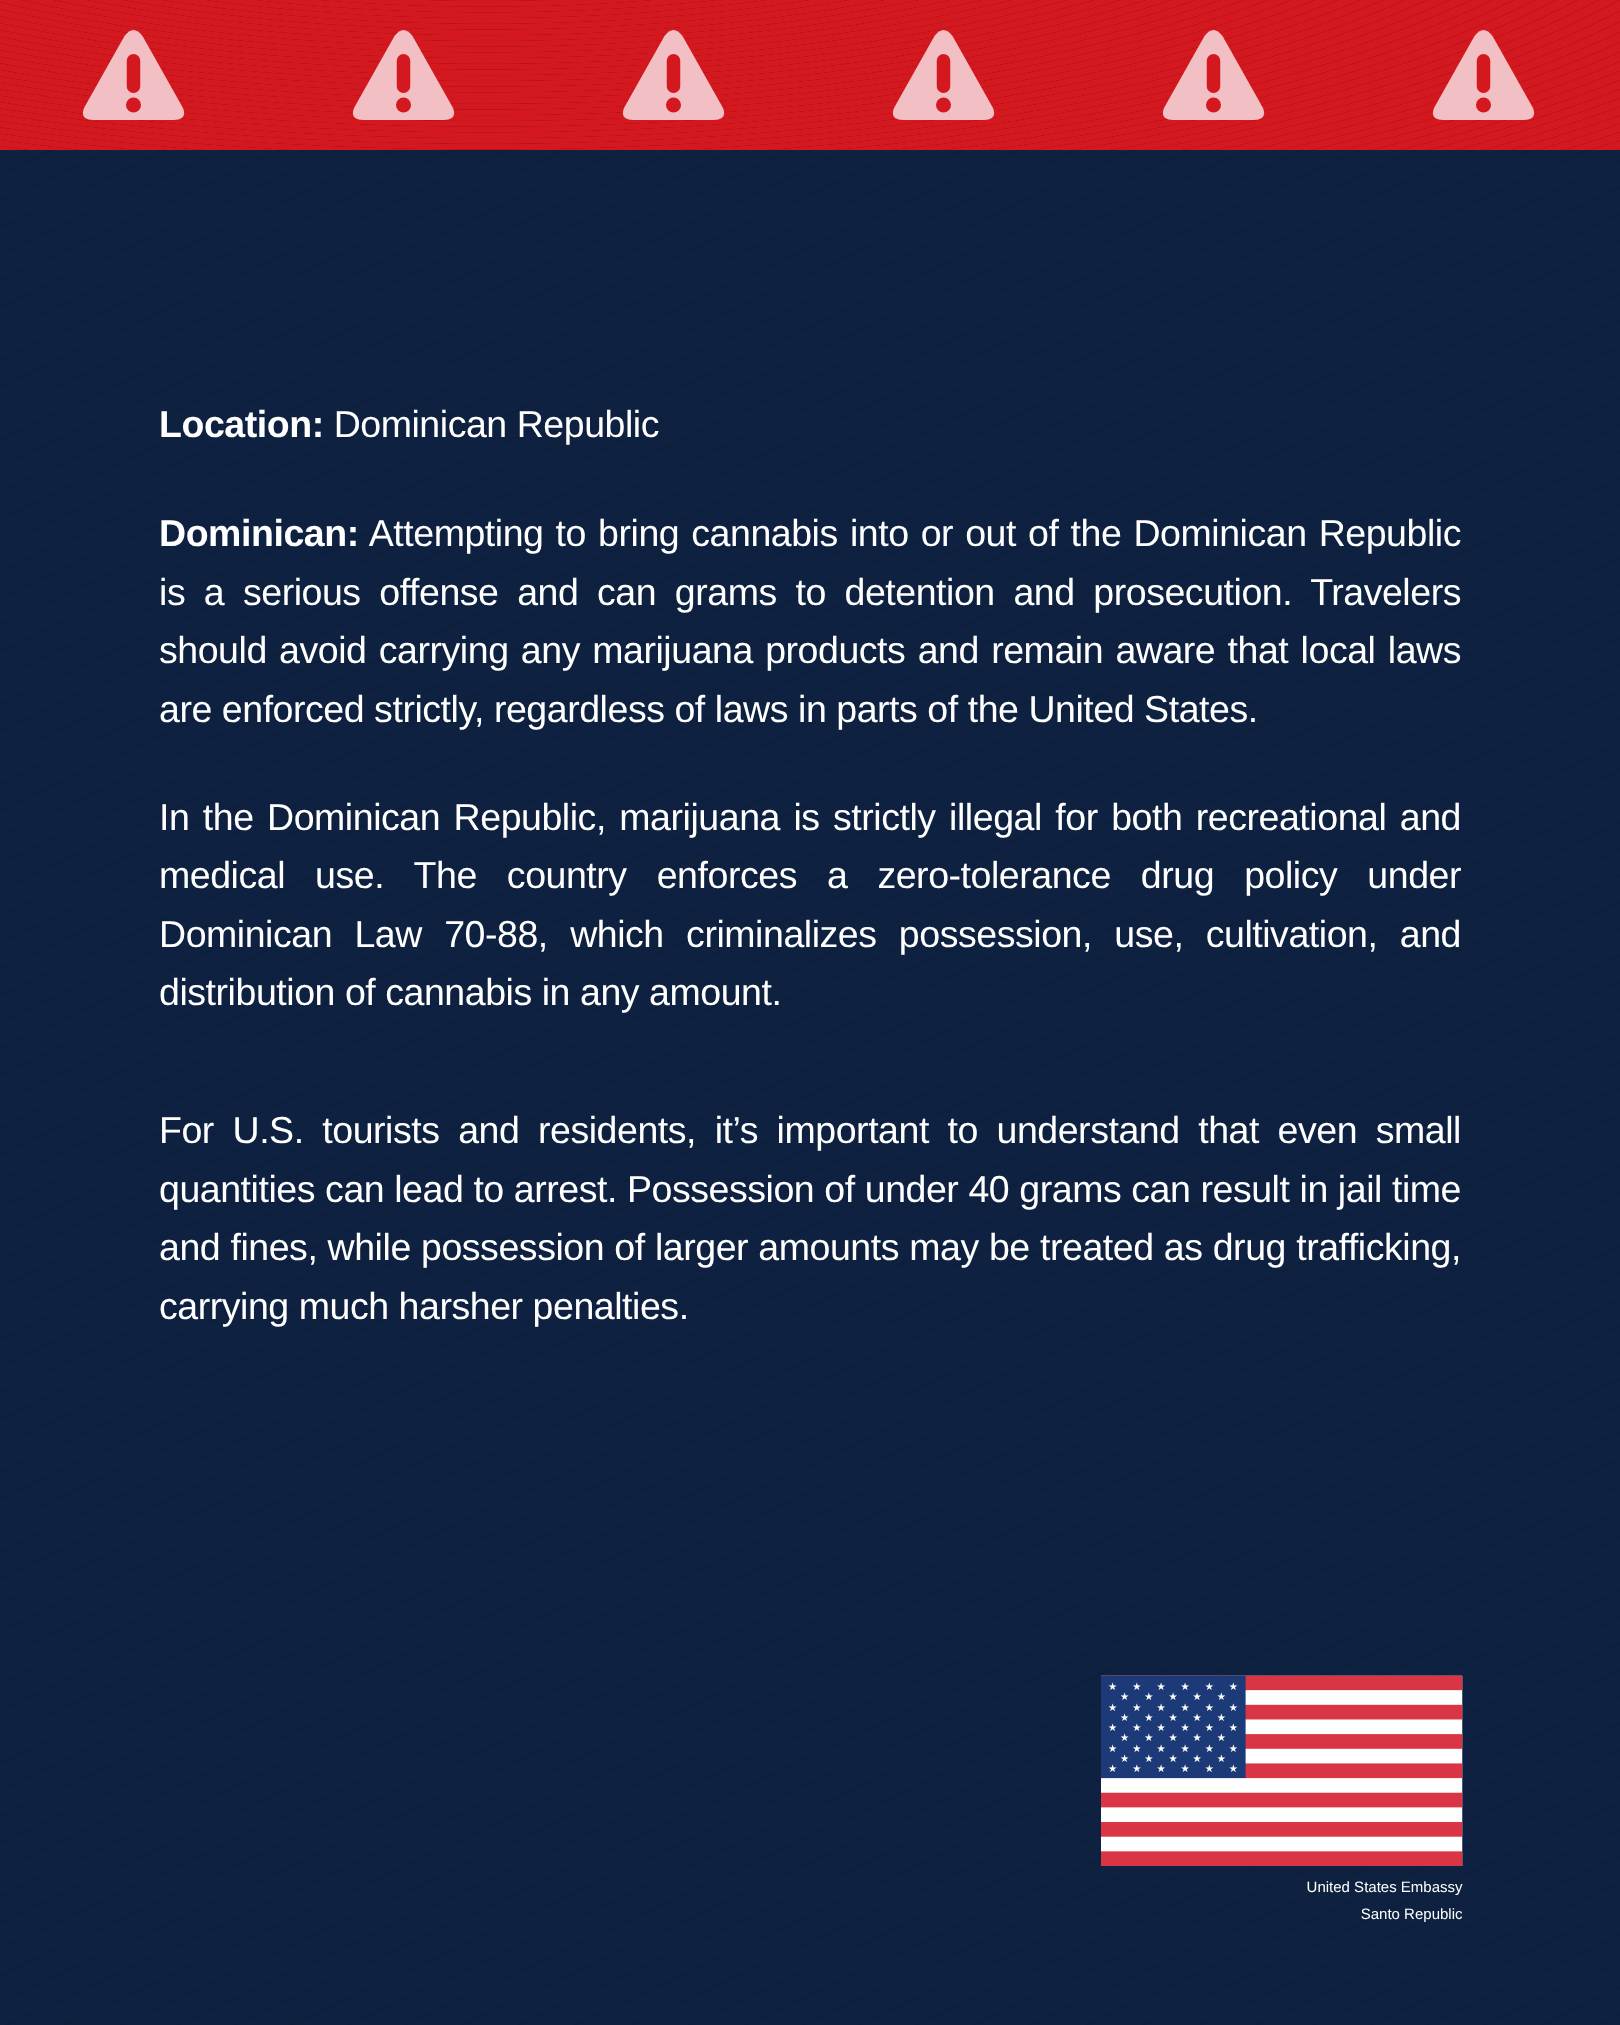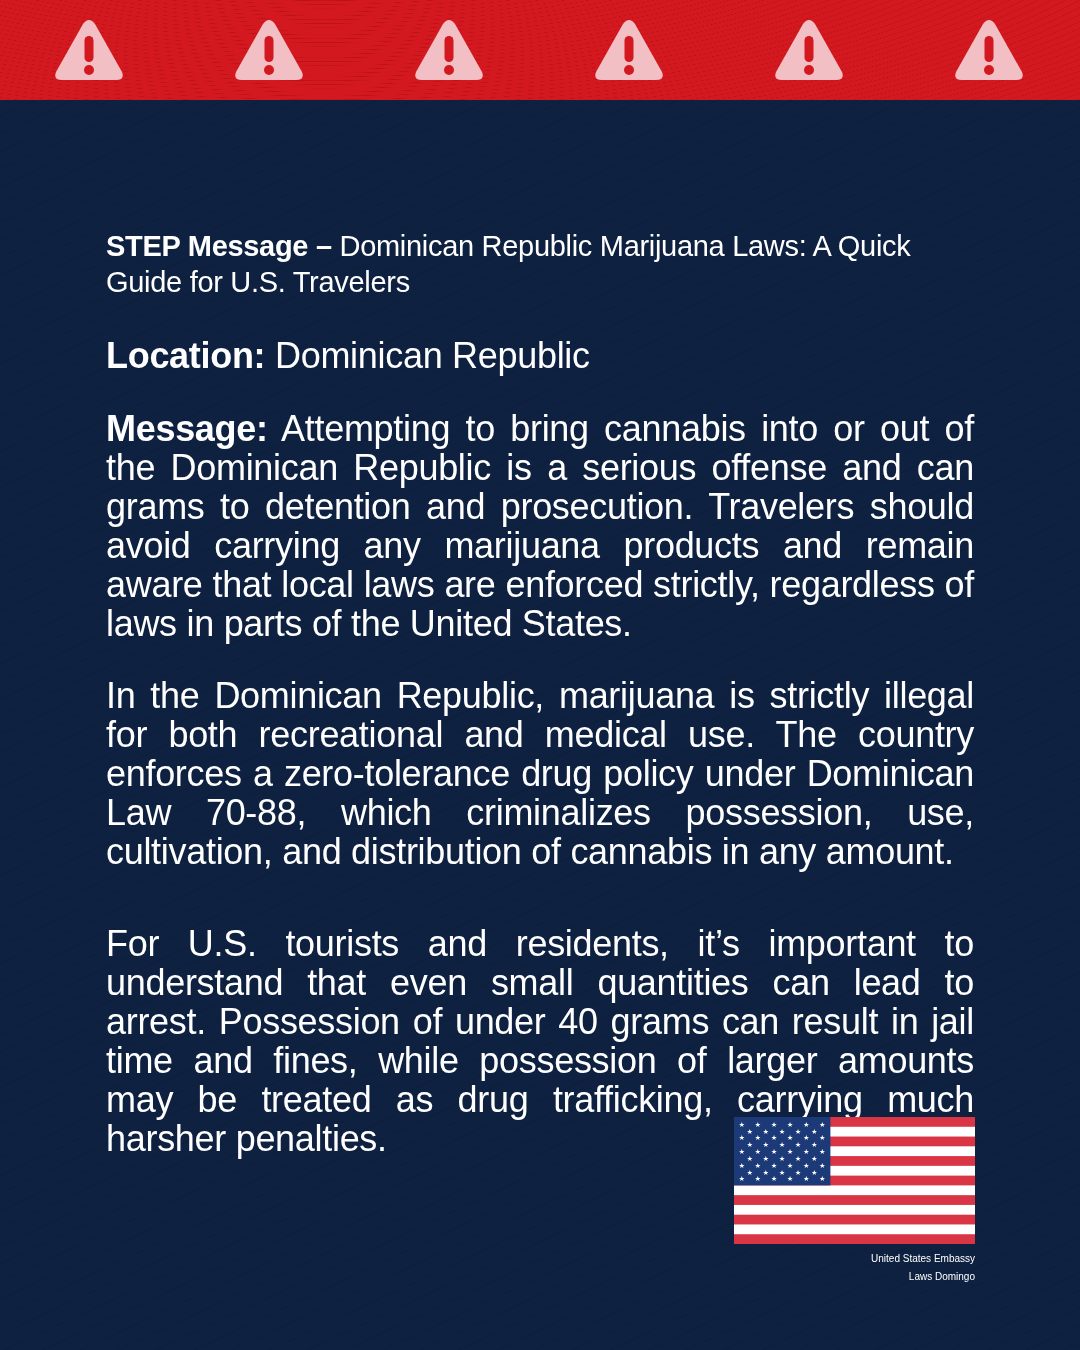--- a/index.html
+++ b/index.html
@@ -26,21 +26,21 @@
   }
   .warn {
     position:absolute; top:18px; width:70px; height:64px;
   }
   .content {
     position:absolute; left:106px; top:228px; width:868px;
     color:#ffffff;
     font-family:"Liberation Sans Narrow", "Liberation Sans", sans-serif;
   }
   .para {
-    font-size:36px; line-height:39px; margin:0; text-align:justify;
+    font-size:25px; line-height:39px; margin:0; text-align:justify;
     letter-spacing:-0.3px;
   }
   .title { font-size:29px; line-height:36px; text-align:left; }
   .b { font-weight:bold; }
   .gap1 { height:36px; }
   .gap2 { height:34px; }
   .gap3 { height:33px; }
   .gap4 { height:53px; }
   .flag {
     position:absolute; left:734px; top:1117px; width:241px; height:127px;
@@ -83,25 +83,24 @@
       <circle cx="35" cy="52" r="5" fill="#d3181f"></circle>
     </svg>
   <svg class="warn" style="left:954px" viewBox="0 0 70 64">
       <path d="M29 6 Q35 -2 41 6 L68 54 Q71 62 62 62 L8 62 Q-1 62 2 54 Z" fill="#f2c0c4"></path>
       <rect x="30.5" y="18" width="9" height="26" rx="4.5" fill="#d3181f"></rect>
       <circle cx="35" cy="52" r="5" fill="#d3181f"></circle>
     </svg>
 </div>
 
 <div class="content">
-  <p class="para title"><span class="b">STEP Message –</span><span> Dominican Republic Marijuana Laws: A Quick Guide for U.S. Travelers</span></p>
   <div class="gap1"></div>
   <p class="para"><span class="b">Location:</span><span> Dominican Republic</span></p>
   <div class="gap2"></div>
-  <p class="para"><span class="b">Message:</span><span> Attempting to bring cannabis into or out of the Dominican Republic is a serious offense and can grams to detention and prosecution. Travelers should avoid carrying any marijuana products and remain aware that local laws are enforced strictly, regardless of laws in parts of the United States.</span></p>
+  <p class="para"><span class="b">Dominican:</span><span> Attempting to bring cannabis into or out of the Dominican Republic is a serious offense and can grams to detention and prosecution. Travelers should avoid carrying any marijuana products and remain aware that local laws are enforced strictly, regardless of laws in parts of the United States.</span></p>
   <div class="gap3"></div>
   <p class="para">In the Dominican Republic, marijuana is strictly illegal for both recreational and medical use. The country enforces a zero-tolerance drug policy under Dominican Law 70-88, which criminalizes possession, use, cultivation, and distribution of cannabis in any amount.</p>
   <div class="gap4"></div>
   <p class="para">For U.S. tourists and residents, it’s important to understand that even small quantities can lead to arrest. Possession of under 40 grams can result in jail time and fines, while possession of larger amounts may be treated as drug trafficking, carrying much harsher penalties.</p>
 </div>
 
 <svg class="flag" viewBox="0 0 247 130" preserveAspectRatio="none">
   <rect width="247" height="130" fill="#ffffff"></rect>
   <g fill="#d93545">
     <rect y="0" width="247" height="10"></rect>
@@ -162,14 +161,14 @@
       <text x="24.5" y="66">★</text>
       <text x="41" y="66">★</text>
       <text x="57.5" y="66">★</text>
       <text x="74" y="66">★</text>
       <text x="90.5" y="66">★</text>
   </g>
 </svg>
 
 <div class="embassy">
   <div>United States Embassy</div>
-  <div>Laws Domingo</div>
+  <div>Santo Republic</div>
 </div>
 
 </body></html>

